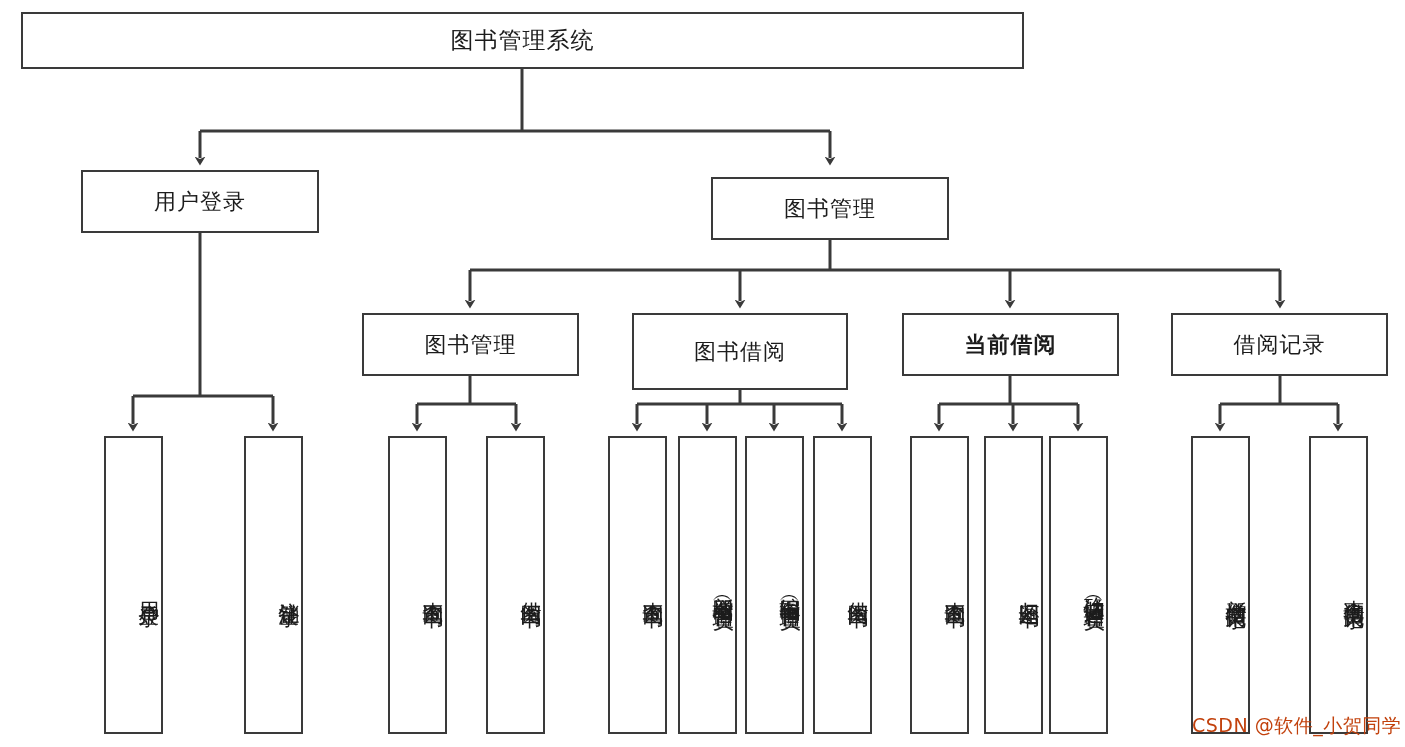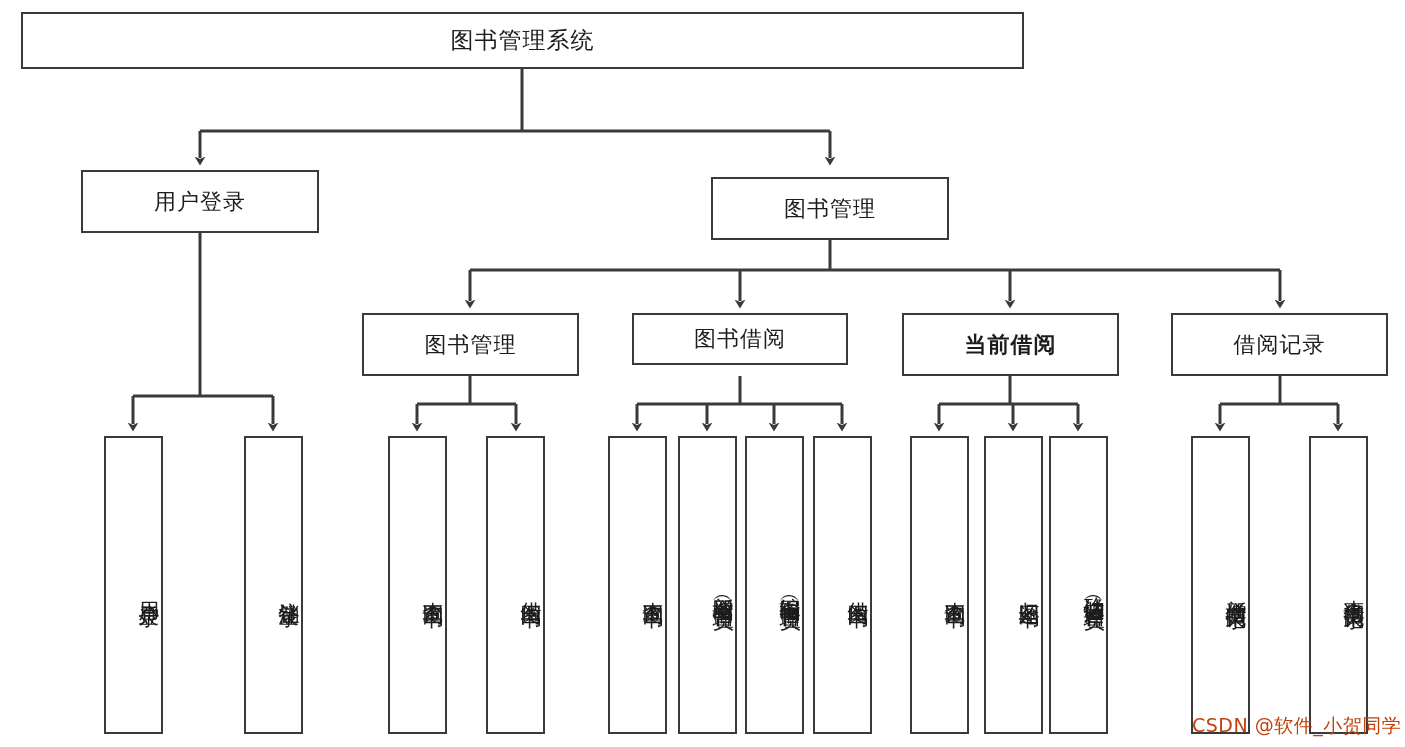--- a/index.html
+++ b/index.html
@@ -132,21 +132,21 @@
   <div class="node h" style="left:81px; top:170px; width:238px; height:63px;">
     <span>用户登录</span>
   </div>
   <div class="node h" style="left:711px; top:170px; width:238px; height:63px;margin-top:7px;">
     <span>图书管理</span>
   </div>
 
   <div class="node h" style="left:362px; top:313px; width:217px; height:63px;">
     <span>图书管理</span>
   </div>
-  <div class="node h" style="left:632px; top:313px; width:216px; height:52px;">
+  <div class="node h" style="left:632px; top:313px; width:216px; height:77px;">
     <span>图书借阅</span>
   </div>
   <div class="node h" style="left:902px; top:313px; width:217px; height:63px;font-weight:bold;">
     <span>当前借阅</span>
   </div>
   <div class="node h" style="left:1171px; top:313px; width:217px; height:63px;">
     <span>借阅记录</span>
   </div>
 
   <div class="node v" style="left:104px; top:436px; width:59px; height:298px;">

